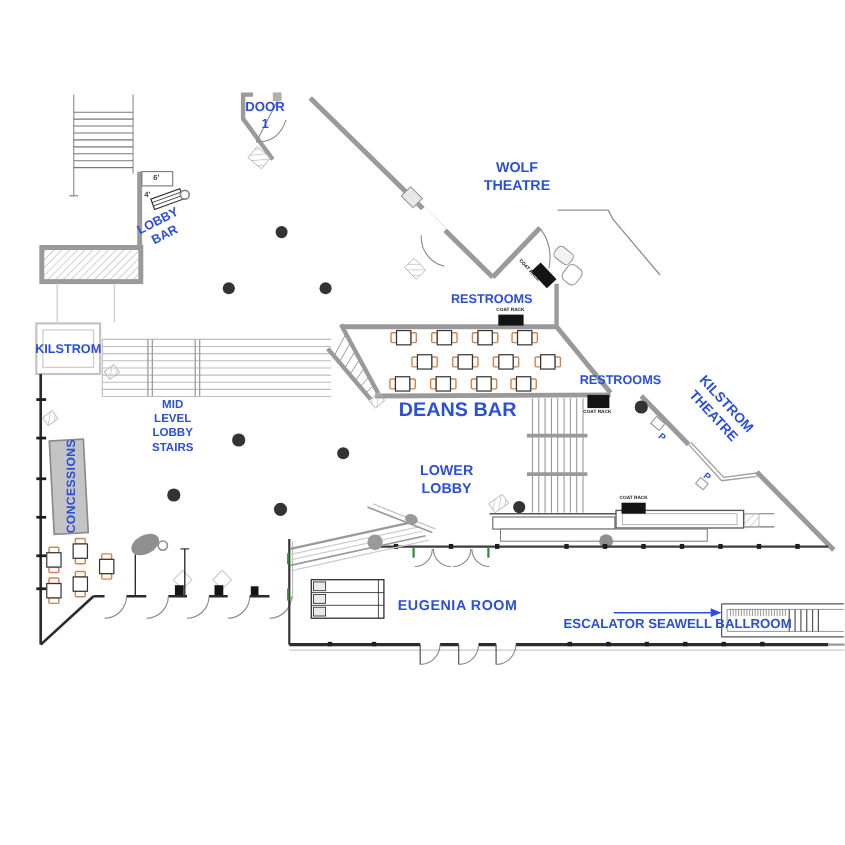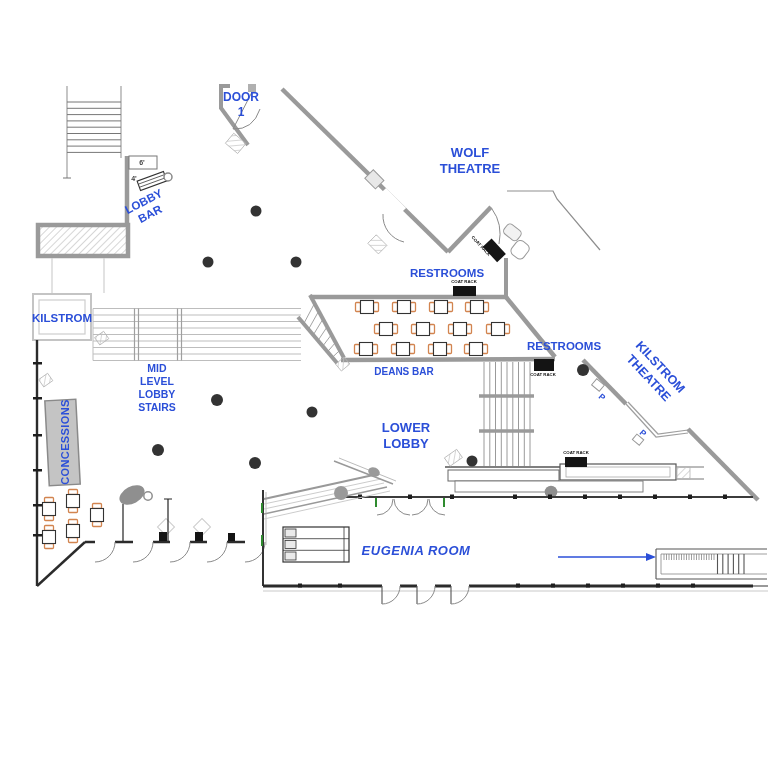--- a/index.html
+++ b/index.html
@@ -304,27 +304,28 @@
 THEATRE</div>
 <div class="lbl r-27" style="left:147px;top:208px;font-size:11.5px;">LOBBY
 BAR</div>
 <div class="lbl" style="left:62px;top:318px;font-size:11.5px;">KILSTROM</div>
 <div class="lbl" style="left:157px;top:370px;font-size:10.5px;margin-top:18px;">MID
 LEVEL
 LOBBY
 STAIRS</div>
 <div class="lbl r-90" style="left:66px;top:442px;font-size:11px;">CONCESSIONS</div>
 <div class="lbl" style="left:447px;top:273px;font-size:11.5px;">RESTROOMS</div>
-<div class="lbl" style="left:404px;top:372px;font-size:10px;">DEANS BAR</div>
+<div class="lbl" style="left:416px;top:372px;font-size:18px;">DEANS BAR</div>
 <div class="lbl" style="left:564px;top:346px;font-size:11.5px;">RESTROOMS</div>
 <div class="lbl r47" style="left:654px;top:373px;font-size:12.5px;">KILSTROM
 THEATRE</div>
 <div class="lbl" style="left:406px;top:436px;font-size:13px;">LOWER
 LOBBY</div>
-<div class="lbl" style="left:416px;top:551px;font-size:13px;letter-spacing:.5px;font-style:italic;">EUGENIA ROOM</div>
+<div class="lbl" style="left:416px;top:551px;font-size:13px;letter-spacing:.5px;">EUGENIA ROOM</div>
+<div class="lbl" style="left:616px;top:567px;font-size:12px;">ESCALATOR SEAWELL BALLROOM</div>
 
 <div class="dim" style="left:142px;top:162px;">6'</div>
 <div class="dim" style="left:134px;top:178px;">4'</div>
 <div class="tiny" style="left:464px;top:282px;">COAT RACK</div>
 <div class="tiny tinyrot" style="left:481px;top:246px;">COAT RACK</div>
 <div class="tiny" style="left:543px;top:375px;">COAT RACK</div>
 <div class="tiny" style="left:576px;top:453px;">COAT RACK</div>
 <div class="psign" style="left:602px;top:397px;">P</div>
 <div class="psign" style="left:643px;top:433px;">P</div>
 </div>

